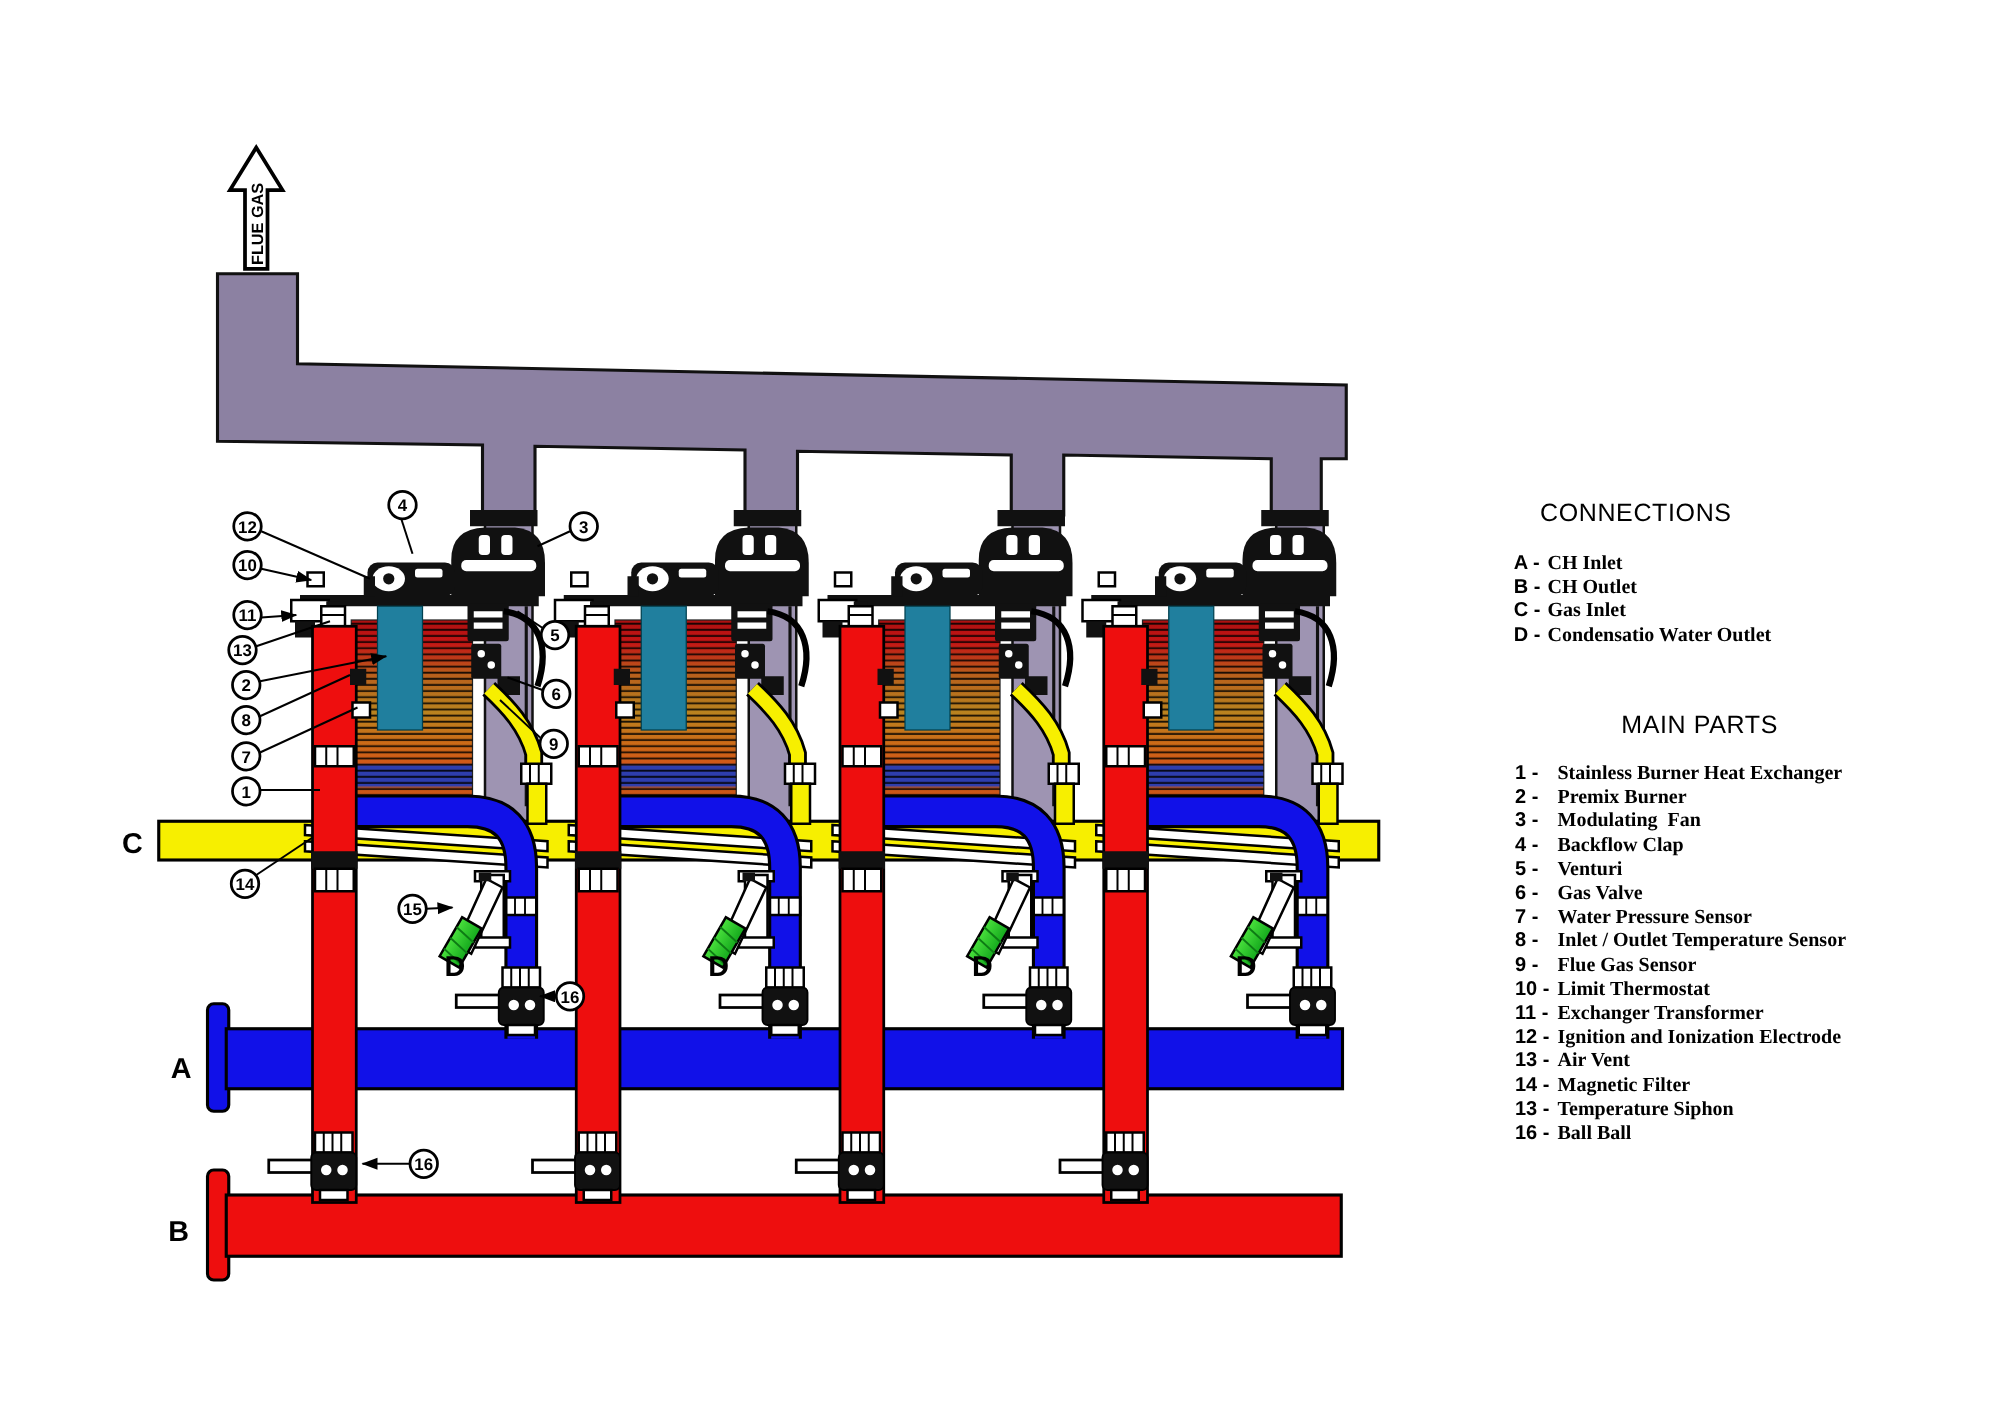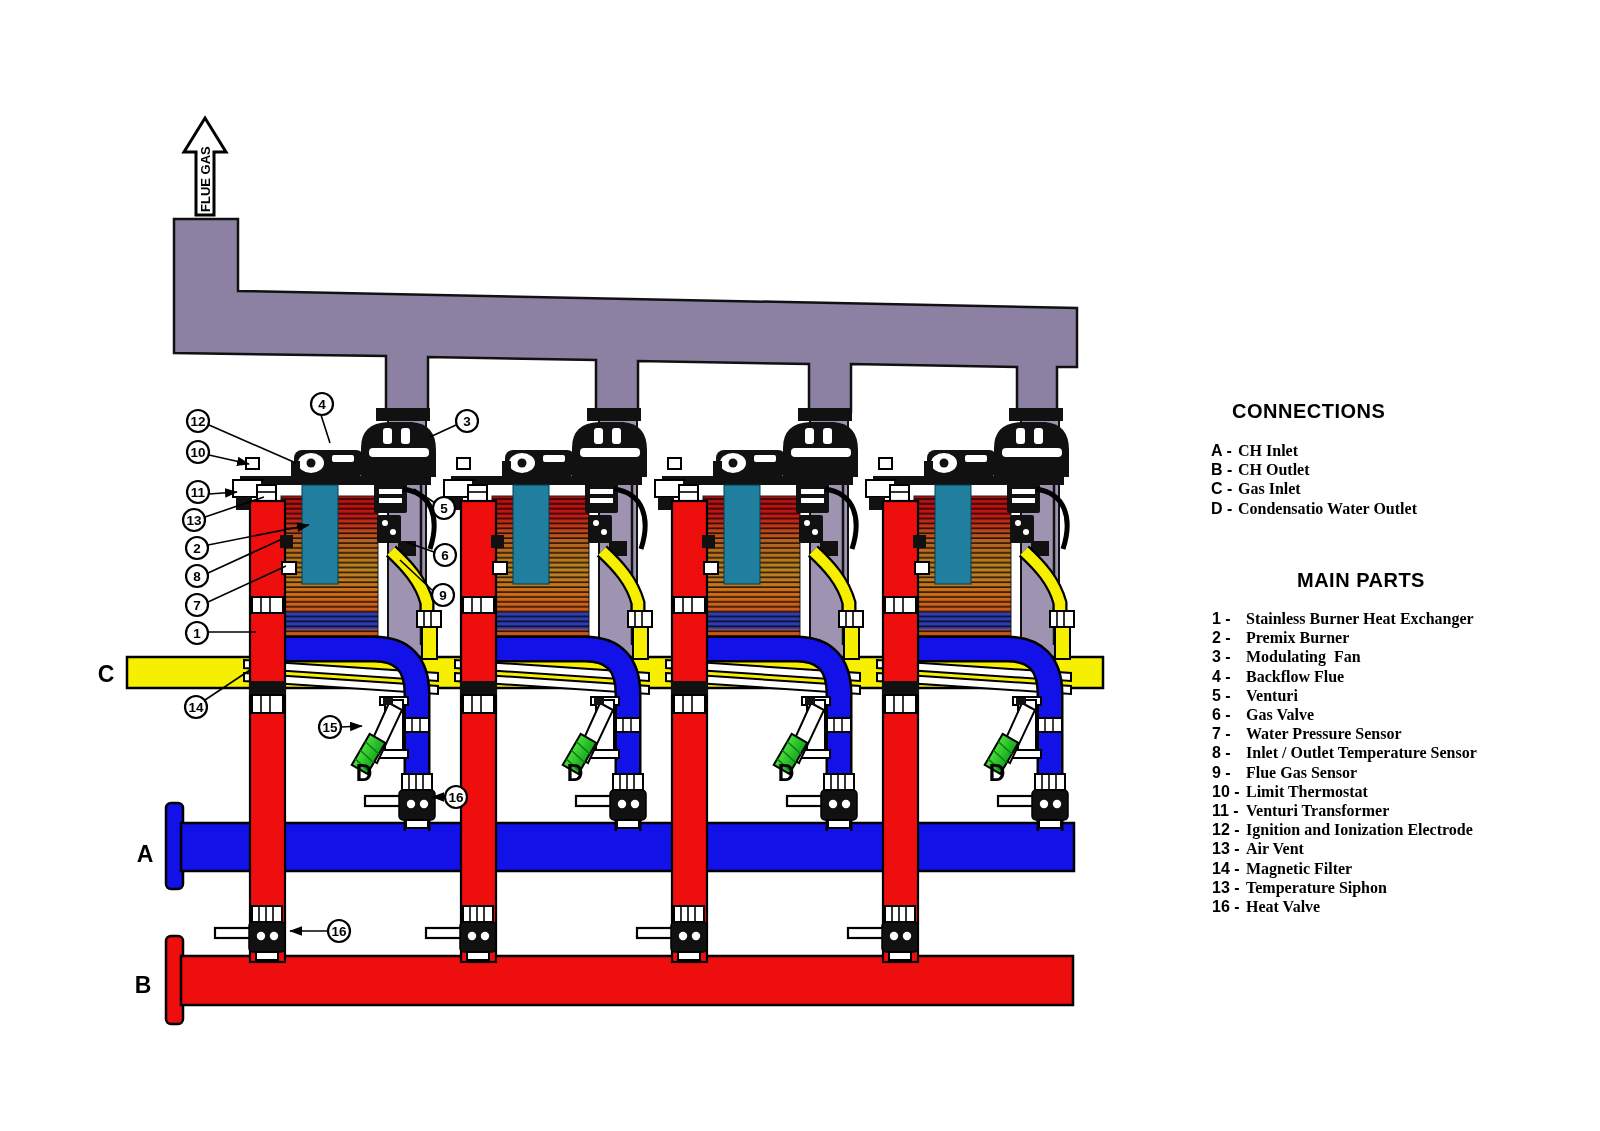--- a/index.html
+++ b/index.html
@@ -1,20 +1,20 @@
 <!DOCTYPE html>
 <html><head>
 <meta charset="utf-8">
 <style>
   html,body{margin:0;padding:0;background:#fff;}
   .stage{position:relative;width:1600px;height:1131px;background:#fff;overflow:hidden;
          font-family:"Liberation Sans",sans-serif;}
   .stage svg{position:absolute;left:0;top:0;}
   .legend{position:absolute;color:#000;}
-  .legend-title{font-weight:bold;font-size:20px;letter-spacing:.5px;white-space:pre;}
+  .legend-title{font-weight:normal;font-size:20px;letter-spacing:.5px;white-space:pre;}
   .legend-rows{position:absolute;}
   .lrow{display:flex;font-size:16px;font-weight:bold;line-height:19.2px;}
   .lrow .no{white-space:pre;}
   .conn .no{width:27px;}
   .parts .no{width:34px;}
   .lrow .txt{white-space:pre;font-family:Liberation Serif, serif;}
   text{font-family:"Liberation Sans",sans-serif;}
   .co-circle{fill:#fff;stroke:#000;stroke-width:2.2px;}
   .co-num{font-size:13.5px;font-weight:bold;text-anchor:middle;fill:#000;}
   .letter{font-size:23px;font-weight:bold;text-anchor:middle;fill:#000;}
@@ -312,21 +312,21 @@
     <div class="lrow">
           <span class="no">2 -</span>
           <span class="txt">Premix Burner</span>
         </div>
     <div class="lrow">
           <span class="no">3 -</span>
           <span class="txt">Modulating  Fan</span>
         </div>
     <div class="lrow">
           <span class="no">4 -</span>
-          <span class="txt">Backflow Flue</span>
+          <span class="txt">Backflow Clap</span>
         </div>
     <div class="lrow">
           <span class="no">5 -</span>
           <span class="txt">Venturi</span>
         </div>
     <div class="lrow">
           <span class="no">6 -</span>
           <span class="txt">Gas Valve</span>
         </div>
     <div class="lrow">
@@ -340,38 +340,38 @@
     <div class="lrow">
           <span class="no">9 -</span>
           <span class="txt">Flue Gas Sensor</span>
         </div>
     <div class="lrow">
           <span class="no">10 -</span>
           <span class="txt">Limit Thermostat</span>
         </div>
     <div class="lrow">
           <span class="no">11 -</span>
-          <span class="txt">Venturi Transformer</span>
+          <span class="txt">Exchanger Transformer</span>
         </div>
     <div class="lrow">
           <span class="no">12 -</span>
           <span class="txt">Ignition and Ionization Electrode</span>
         </div>
     <div class="lrow">
           <span class="no">13 -</span>
           <span class="txt">Air Vent</span>
         </div>
     <div class="lrow">
           <span class="no">14 -</span>
           <span class="txt">Magnetic Filter</span>
         </div>
     <div class="lrow">
           <span class="no">13 -</span>
           <span class="txt">Temperature Siphon</span>
         </div>
     <div class="lrow">
           <span class="no">16 -</span>
-          <span class="txt">Heat Valve</span>
+          <span class="txt">Ball Ball</span>
         </div>
   </div>
 </div>
 
 </div>
 
 </body></html>

